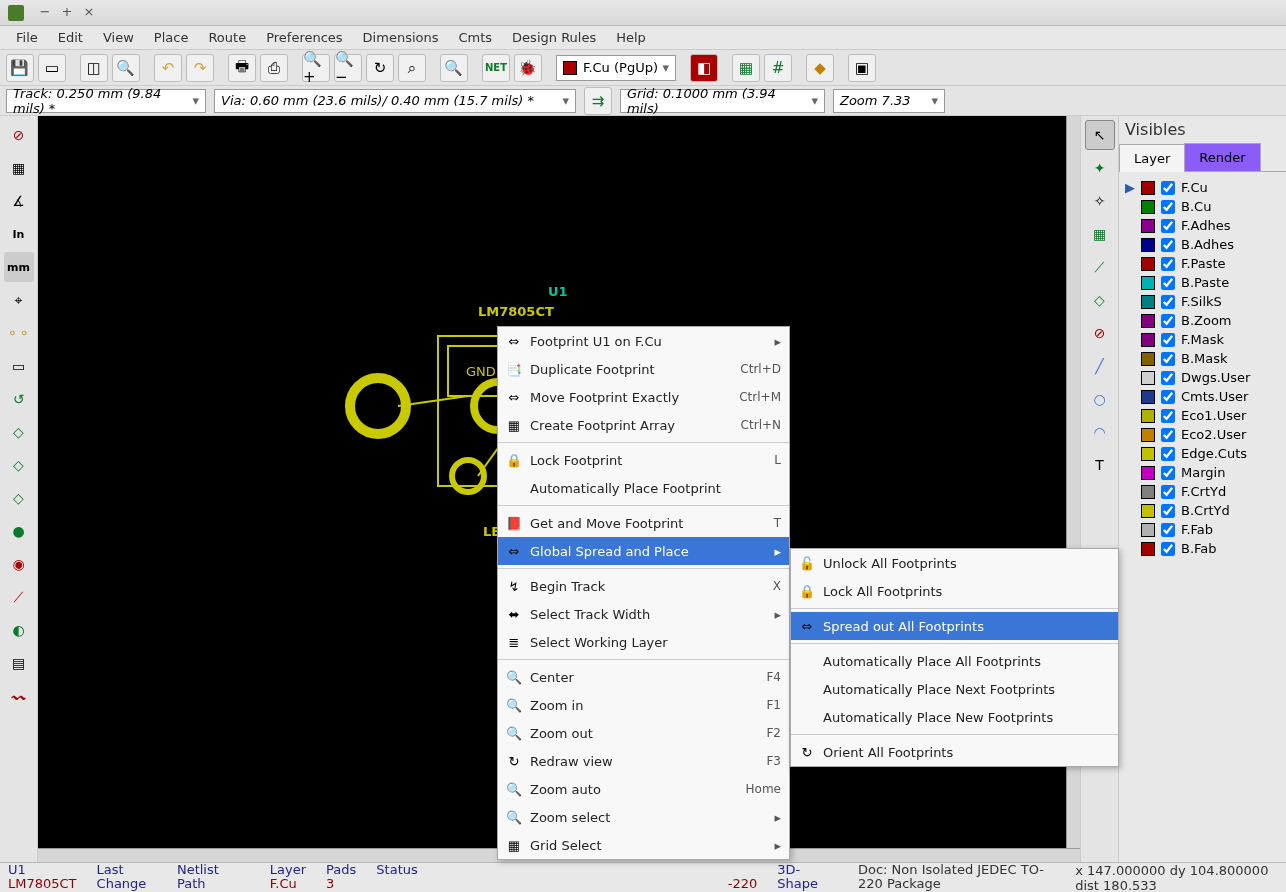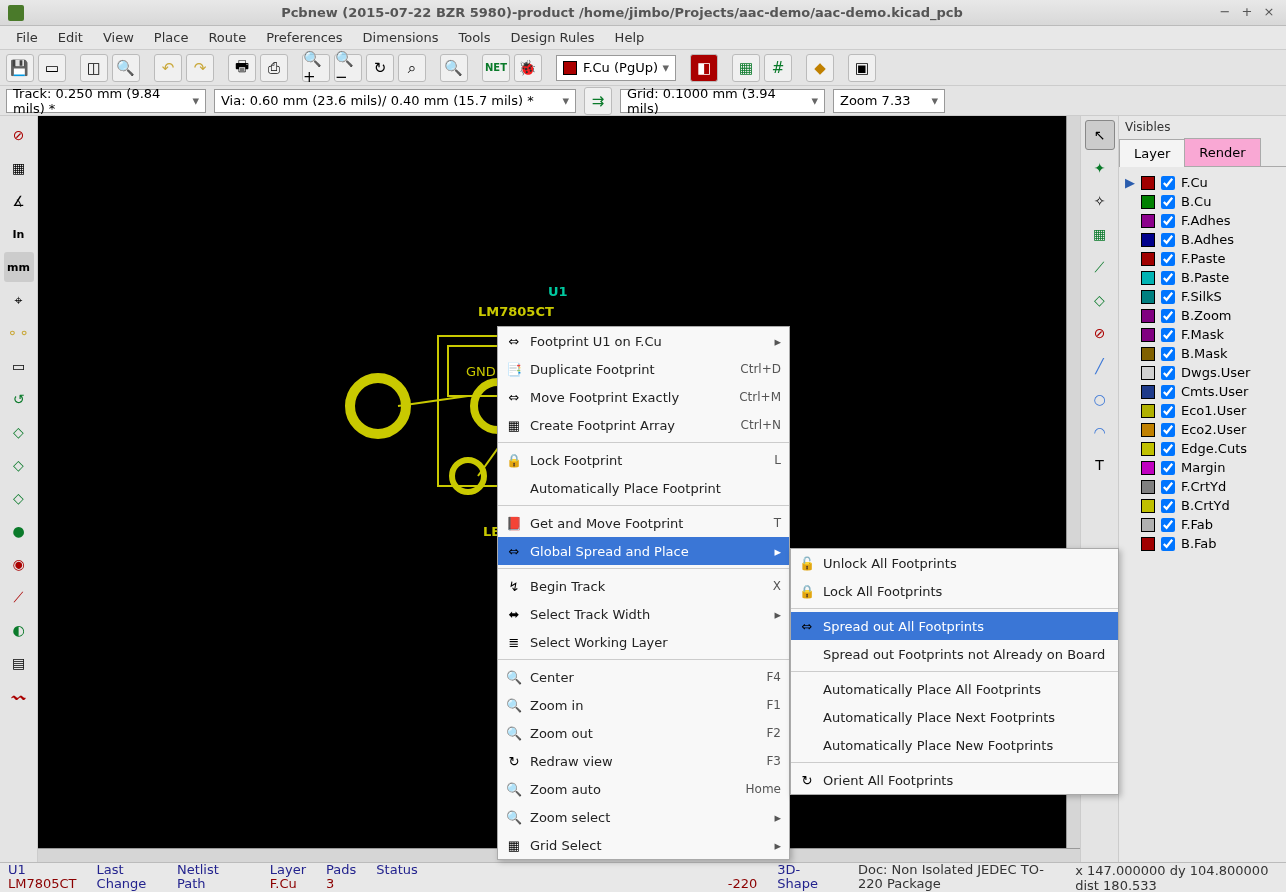--- a/index.html
+++ b/index.html
@@ -9,35 +9,35 @@
 .titlebar .title { flex:1; text-align:center; color:#555; font-weight:bold; }
 .titlebar .winbtn { width:18px; height:16px; margin-left:4px; color:#555; text-align:center; line-height:14px; cursor:pointer; }
 .menubar { height: 24px; background:#e8e8e8; display:flex; align-items:center; padding:0 6px; border-bottom:1px solid #ccc; }
 .menubar .menu-item { padding: 3px 10px; color:#333; cursor:pointer; }
 .toolbar { height: 36px; background:#e4e4e4; display:flex; align-items:center; padding:2px 6px; gap:4px; border-bottom:1px solid #ccc; }
 .tbtn { width:28px; height:28px; background:#f0f0f0; border:1px solid #bbb; border-radius:3px; display:flex; align-items:center; justify-content:center; cursor:pointer; font-size:15px; }
 .tsep { width:6px; }
 .layer-select { height:26px; border:1px solid #999; background:#fff; display:flex; align-items:center; padding:0 6px; width:120px; }
 .layer-swatch{ width:14px; height:14px; background:#a00; border:1px solid #000; margin-right:6px; }
 .layer-select .arrow{ margin-left:auto; color:#666; }
-.secondbar { height: 30px; background:#e4e4e4; display:flex; align-items:center; padding:2px 6px; gap:8px; border-bottom:1px solid #ccc; }
+.secondbar { height: 30px; background:#e4e4e4; display:flex; align-items:center; padding:2px 6px; gap:8px; border-bottom:1px solid #ccc;font-style:italic; }
 .combo { height:24px; border:1px solid #999; background:#fff; display:flex; align-items:center; padding:0 6px; }
 .combo .arrow { margin-left:auto; color:#666; padding-left:8px; }
 .workspace { position:absolute; top:116px; left:0; right:0; bottom:30px; display:flex; }
 .left-tools { width:38px; background:#e4e4e4; display:flex; flex-direction:column; align-items:center; padding-top:4px; gap:3px; border-right:1px solid #ccc; }
 .ltbtn { width:30px; height:30px; border:1px solid transparent; border-radius:3px; display:flex; align-items:center; justify-content:center; cursor:pointer; font-size:14px; }
 .canvas-wrap { flex:1; position:relative; background:#000; }
 .canvas-wrap .scroll-h { position:absolute; left:0; right:0; bottom:0; height:14px; background:#d6d6d6; border-top:1px solid #999; }
 .canvas-wrap .scroll-v { position:absolute; top:0; right:0; bottom:14px; width:14px; background:#d6d6d6; border-left:1px solid #999; }
 .pcb-art { position:absolute; left:300px; top:160px; }
 .right-tools { width:38px; background:#e4e4e4; display:flex; flex-direction:column; align-items:center; padding-top:4px; gap:3px; border-left:1px solid #ccc; }
 .vis-panel { width:168px; background:#e8e8e8; border-left:1px solid #ccc; display:flex; flex-direction:column; }
-.vis-title { padding:4px 6px; color:#333; font-size:12px; }
+.vis-title { padding:4px 6px; color:#333; font-size:16px; }
 .tabs { display:flex; border-bottom:1px solid #aaa; }
-.tab { padding:6px 14px; background:#f9a8d4; border:1px solid #aaa; border-bottom:none; margin-right:-1px; cursor:pointer; }
+.tab { padding:6px 14px; background:#8b5cf6; border:1px solid #aaa; border-bottom:none; margin-right:-1px; cursor:pointer; }
 .tab.active { background:#f4f4f4; position:relative; top:1px; }
 .layers-list { flex:1; overflow:auto; padding:6px 4px; }
 .layer-row { display:flex; align-items:center; gap:6px; padding:2px 2px; }
 .layer-row .ptr { width:10px; color:#2a5cad; visibility:hidden; }
 .layer-row.current .ptr{ visibility:visible; }
 .lsw { width:14px; height:14px; border:1px solid #000; }
 .statusbar { position:absolute; left:0; right:0; bottom:0; height:30px; background:#e8e8e8; border-top:1px solid #bbb; display:flex; align-items:flex-start; padding:0 8px; font-size:12px; }
 .status-col { display:flex; flex-direction:column; margin-right:20px; line-height:14px; }
 .status-col .lbl { color:#23238e; }
 .status-col .val { color:#8b0000; }
@@ -54,35 +54,34 @@
 .cm-sep { height:1px; background:#ccc; margin:3px 0; }
 .cm2 { left:790px; top:548px; width:329px; }
 input[type=checkbox]{ width:14px; height:14px; }
 svg { display:block; }
 </style>
 </head>
 <body>
 
 <div class="titlebar">
   <div class="app-icon"></div>
-  <div class="title">Pcbnew (2015-07-22 BZR 5980)-product /home/jimbo/Projects/aac-demo/aac-demo.kicad_pcb</div>
   <div class="winbtn">−</div>
   <div class="winbtn">+</div>
   <div class="winbtn">×</div>
 </div>
 
 <div class="menubar">
   <div class="menu-item">File</div>
   <div class="menu-item">Edit</div>
   <div class="menu-item">View</div>
   <div class="menu-item">Place</div>
   <div class="menu-item">Route</div>
   <div class="menu-item">Preferences</div>
   <div class="menu-item">Dimensions</div>
-  <div class="menu-item">Tools</div>
+  <div class="menu-item">Cmts</div>
   <div class="menu-item">Design Rules</div>
   <div class="menu-item">Help</div>
 </div>
 
 <div class="toolbar">
   <div class="tbtn">💾</div>
   <div class="tbtn">▭</div>
   <div class="tsep"></div>
   <div class="tbtn">◫</div>
   <div class="tbtn">🔍</div>
@@ -472,24 +471,20 @@
     </div>
     <div class="cm-item">
       <span class="cm-icon">🔒</span>
       <span class="cm-label">Lock All Footprints</span>
     </div>
     <div class="cm-sep"></div>
     <div class="cm-item highlight">
       <span class="cm-icon">⇔</span>
       <span class="cm-label">Spread out All Footprints</span>
     </div>
-    <div class="cm-item">
-      <span class="cm-icon"></span>
-      <span class="cm-label">Spread out Footprints not Already on Board</span>
-    </div>
     <div class="cm-sep"></div>
     <div class="cm-item">
       <span class="cm-icon"></span>
       <span class="cm-label">Automatically Place All Footprints</span>
     </div>
     <div class="cm-item">
       <span class="cm-icon"></span>
       <span class="cm-label">Automatically Place Next Footprints</span>
     </div>
     <div class="cm-item">

